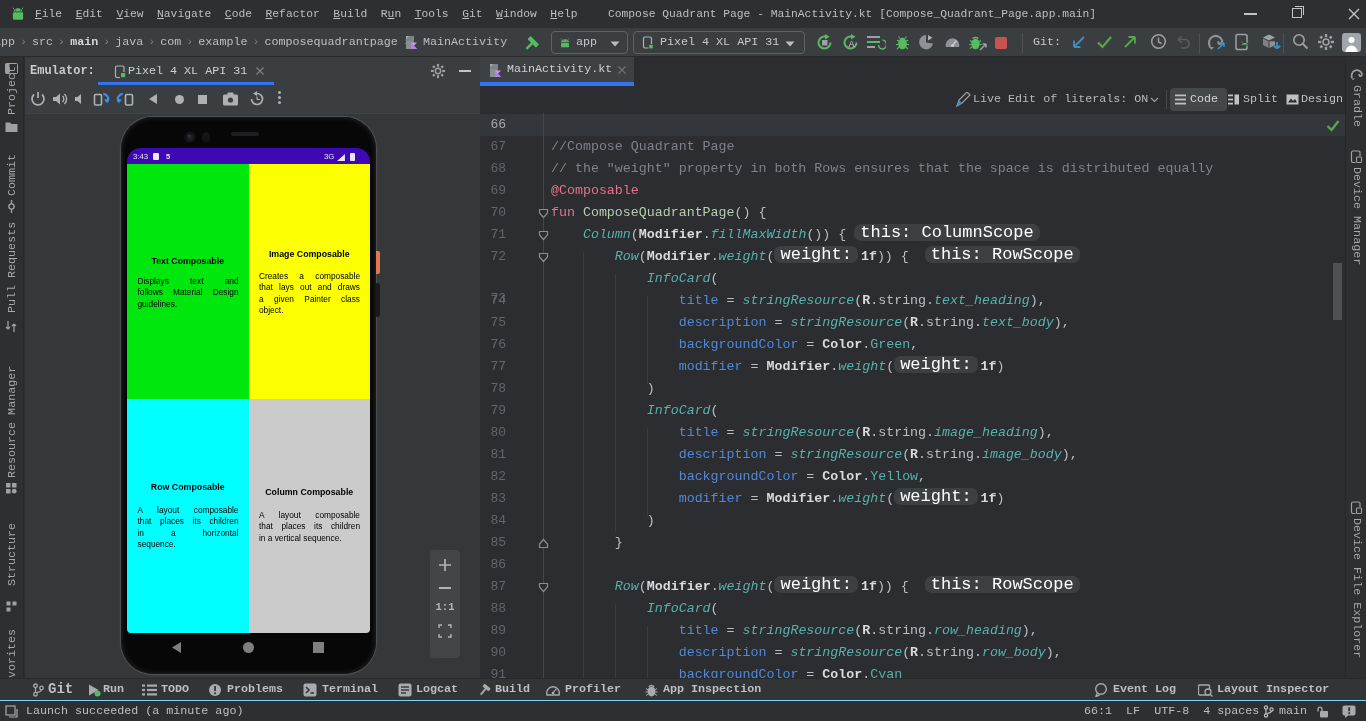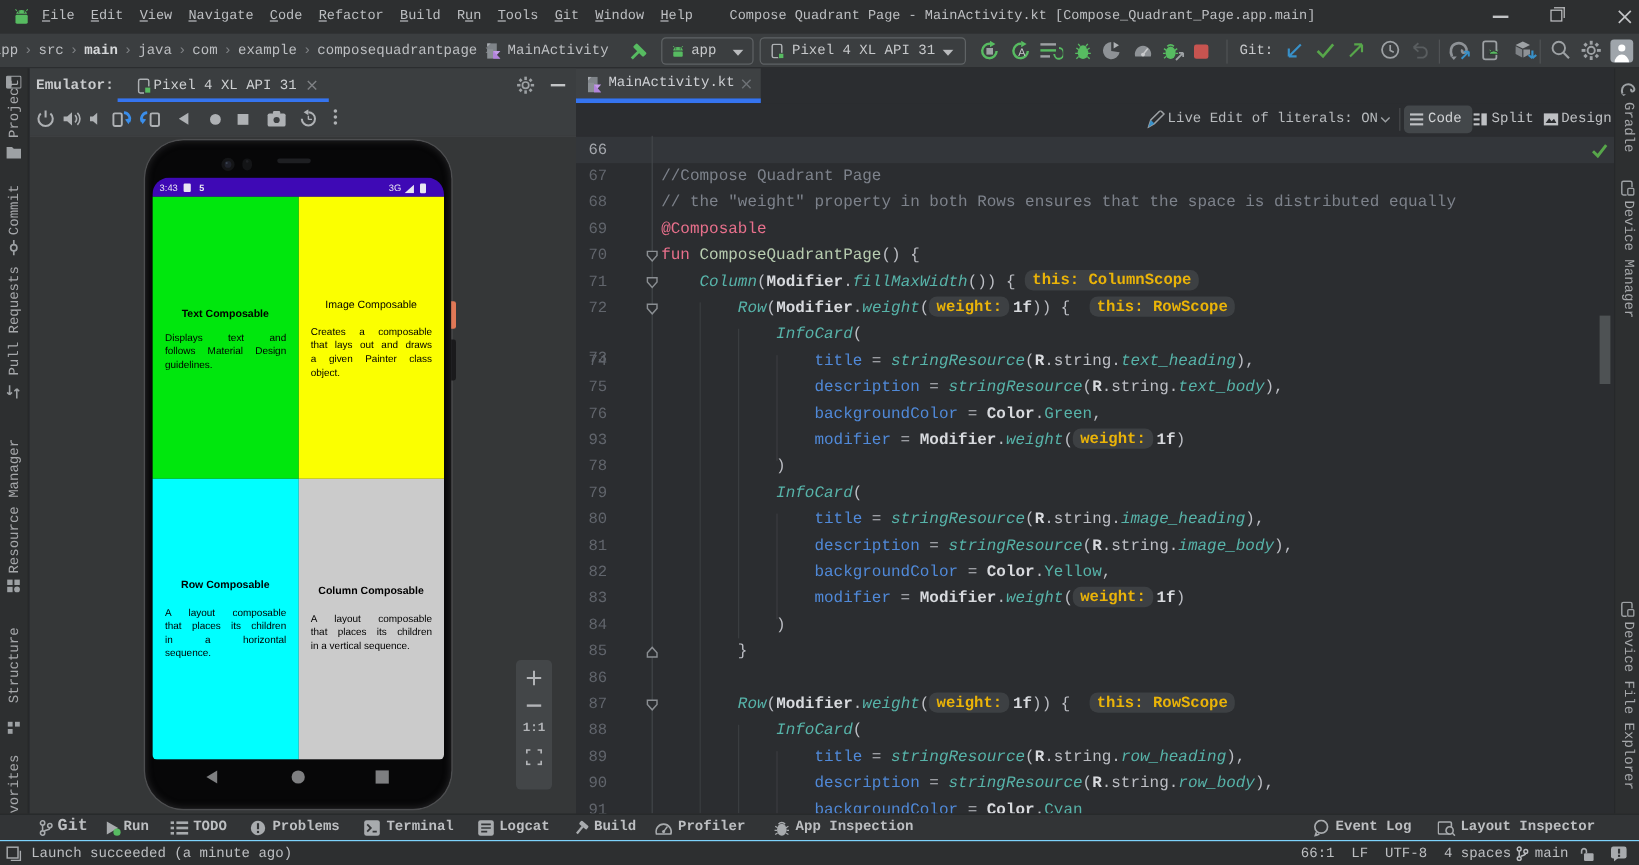--- a/index.html
+++ b/index.html
@@ -11,22 +11,22 @@
   svg { display:block; }
   
   .c-def { color:#BCBEC4; }
   .c-com { color:#7D828B; }
   .c-pink { color:#E8708C; }
   .c-teal { color:#57B3A9; font-style:italic; }
   .c-teal2 { color:#57B3A9; }
   .c-blue { color:#5089D8; }
   .c-white { color:#D8DADE; font-weight:bold; }
   .c-fn { color:#B8CDB0; }
-  .chip { display:inline-block; background:#3D4043; color:#eab308; border-radius:7px;
-    padding:0 6px; font-size:13px; line-height:17px; vertical-align:1px;font-weight:bold; }
+  .chip { display:inline-block; background:#3D4043; color:#ffffff; border-radius:7px;
+    padding:0 6px; font-size:17px; line-height:17px; vertical-align:1px; }
   .codeline { position:absolute; left:551px; height:22px; line-height:22px;
     font-size:13.3px; white-space:pre; }
   .lnum { position:absolute; width:30px; text-align:right; height:22px; line-height:22px;
     font-size:13px; color:#61656C; left:476px; }
   .vlabel-l { writing-mode:vertical-rl; transform:rotate(180deg); white-space:nowrap;
     font-size:11.7px; color:#A6A8AB; line-height:14px; }
   .vlabel-r { writing-mode:vertical-rl; white-space:nowrap;
     font-size:11.7px; color:#A6A8AB; line-height:14px; }
 </style>
 </head>
@@ -375,21 +375,21 @@
           <div class="abs" style="left:121.5px;top:16px;width:121.5px;height:234.5px;background:#FBFF00;"></div>
           <div class="abs" style="left:0;top:250.5px;width:121.5px;height:234.5px;background:#00FFFF;"></div>
           <div class="abs" style="left:121.5px;top:250.5px;width:121.5px;height:234.5px;background:#CBCBCB;"></div>
 
           <div class="abs sans" style="left:0;top:108px;width:121.5px;text-align:center;font-size:8.8px;font-weight:bold;color:#000;">Text Composable</div>
           <div class="abs sans" style="left:10.5px;top:128px;width:101px;font-size:8.3px;line-height:11.3px;color:#000;">
             <div style="text-align:justify;text-align-last:justify;">Displays text and</div>
             <div style="text-align:justify;text-align-last:justify;">follows Material Design</div>
             <div>guidelines.</div>
           </div>
-          <div class="abs sans" style="left:121.5px;top:101px;width:121.5px;text-align:center;font-size:8.8px;font-weight:normal;color:#000;">Image Composable</div>
+          <div class="abs sans" style="left:121.5px;top:101px;width:121.5px;text-align:center;font-size:8.8px;font-weight:bold;color:#000;">Image Composable</div>
           <div class="abs sans" style="left:132px;top:123px;width:101px;font-size:8.3px;line-height:11.3px;color:#000;">
             <div style="text-align:justify;text-align-last:justify;">Creates a composable</div>
             <div style="text-align:justify;text-align-last:justify;">that lays out and draws</div>
             <div style="text-align:justify;text-align-last:justify;">a given Painter class</div>
             <div>object.</div>
           </div>
           <div class="abs sans" style="left:0;top:334px;width:121.5px;text-align:center;font-size:8.8px;font-weight:bold;color:#000;">Row Composable</div>
           <div class="abs sans" style="left:10.5px;top:357px;width:101px;font-size:8.3px;line-height:11.3px;color:#000;">
             <div style="text-align:justify;text-align-last:justify;">A layout composable</div>
             <div style="text-align:justify;text-align-last:justify;">that places its children</div>
@@ -501,21 +501,21 @@
     <div class="lnum" style="top:136px;">67</div>
     <div class="lnum" style="top:158px;">68</div>
     <div class="lnum" style="top:180px;">69</div>
     <div class="lnum" style="top:202px;">70</div>
     <div class="lnum" style="top:224px;">71</div>
     <div class="lnum" style="top:246px;">72</div>
     <div class="lnum" style="top:268px;margin-top:20px;">73</div>
     <div class="lnum" style="top:290px;">74</div>
     <div class="lnum" style="top:312px;">75</div>
     <div class="lnum" style="top:334px;">76</div>
-    <div class="lnum" style="top:356px;">93</div>
+    <div class="lnum" style="top:356px;">77</div>
     <div class="lnum" style="top:378px;">78</div>
     <div class="lnum" style="top:400px;">79</div>
     <div class="lnum" style="top:422px;">80</div>
     <div class="lnum" style="top:444px;">81</div>
     <div class="lnum" style="top:466px;">82</div>
     <div class="lnum" style="top:488px;">83</div>
     <div class="lnum" style="top:510px;">84</div>
     <div class="lnum" style="top:532px;">85</div>
     <div class="lnum" style="top:554px;">86</div>
     <div class="lnum" style="top:576px;">87</div>

